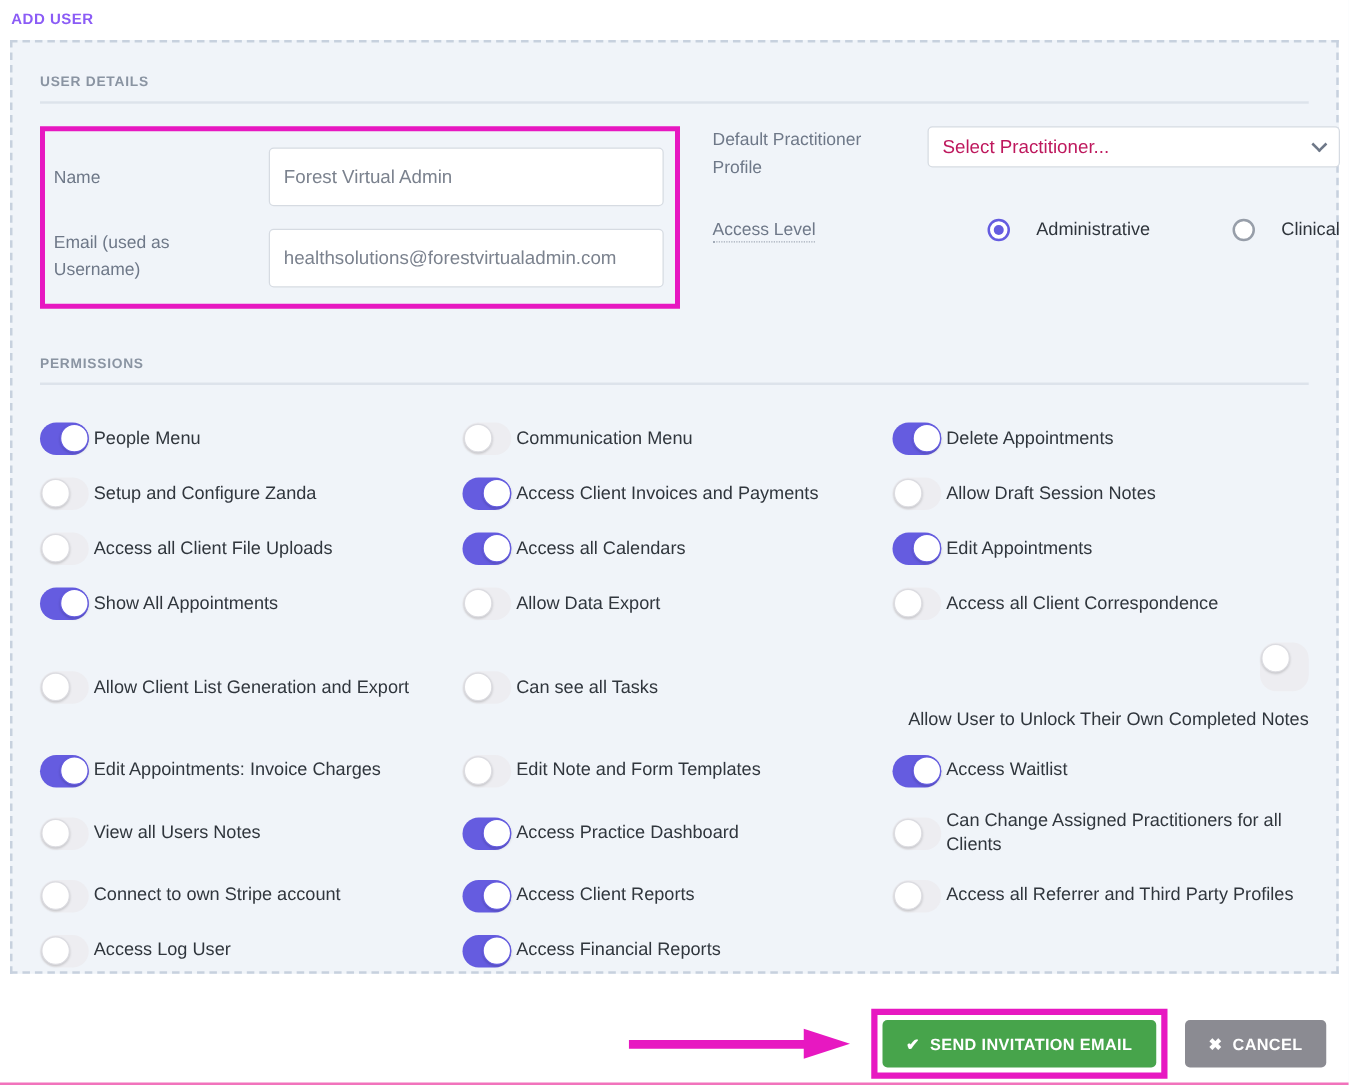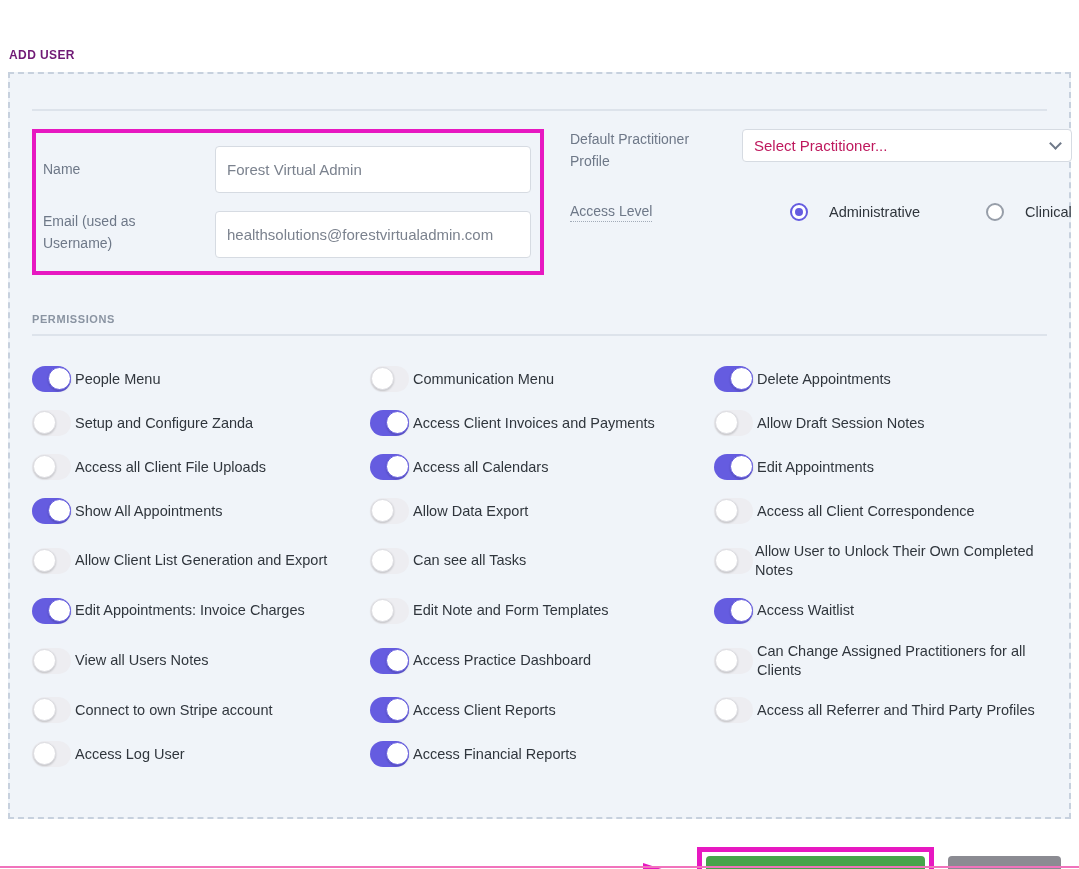--- a/index.html
+++ b/index.html
@@ -8,22 +8,21 @@
     font-family: "Liberation Sans", sans-serif;
     background: #ffffff;
     position: relative;
     overflow: hidden;
   }
   .page-title {
     padding: 8px 0 0 9px;
     font-size: 12px;
     font-weight: bold;
     letter-spacing: .4px;
-    color: #701a75;
-    margin-top: 40px;
+    color: #8b5cf6;
   }
   .panel {
     margin: 10px 8px 0 8px;
     background: #f0f4f9;
     border: 2px dashed #c7d1de;
     padding: 26px 22px 34px 22px;
     height: 747px;
   }
   .section-title {
     font-size: 11px;
@@ -126,21 +125,21 @@
     grid-template-rows: repeat(9, auto);
     margin-top: 30px;
   }
   .toggle-row {
     display: flex;
     align-items: center;
     gap: 4px;
     margin-bottom: 18px;
     min-height: 26px;
   }
-  .toggle-row.stacked { flex-direction: row; align-items: center; gap: 2px; }
+  .toggle-row.stacked { flex-direction: column; align-items: flex-end; gap: 14px; }
   .toggle {
     position: relative;
     width: 39px; height: 26px;
     flex: 0 0 39px;
     border-radius: 13px;
     background: #ededf1;
     cursor: pointer;
   }
   .toggle .knob {
     position: absolute;
@@ -191,20 +190,21 @@
     border-top: 2px solid #f173bc;
   }
 </style>
 </head>
 <body>
 
 <div class="page-title">ADD USER</div>
 
 <div class="panel">
 
+  <div class="section-title">USER DETAILS</div>
   <hr class="section-divider">
 
   <div class="details-grid">
 
     <div class="highlight-box">
       <div class="field-row">
         <div class="field-label">Name</div>
         <input class="text-input" type="text" value="Forest Virtual Admin" style="">
       </div>
       <div class="field-row top-align">

